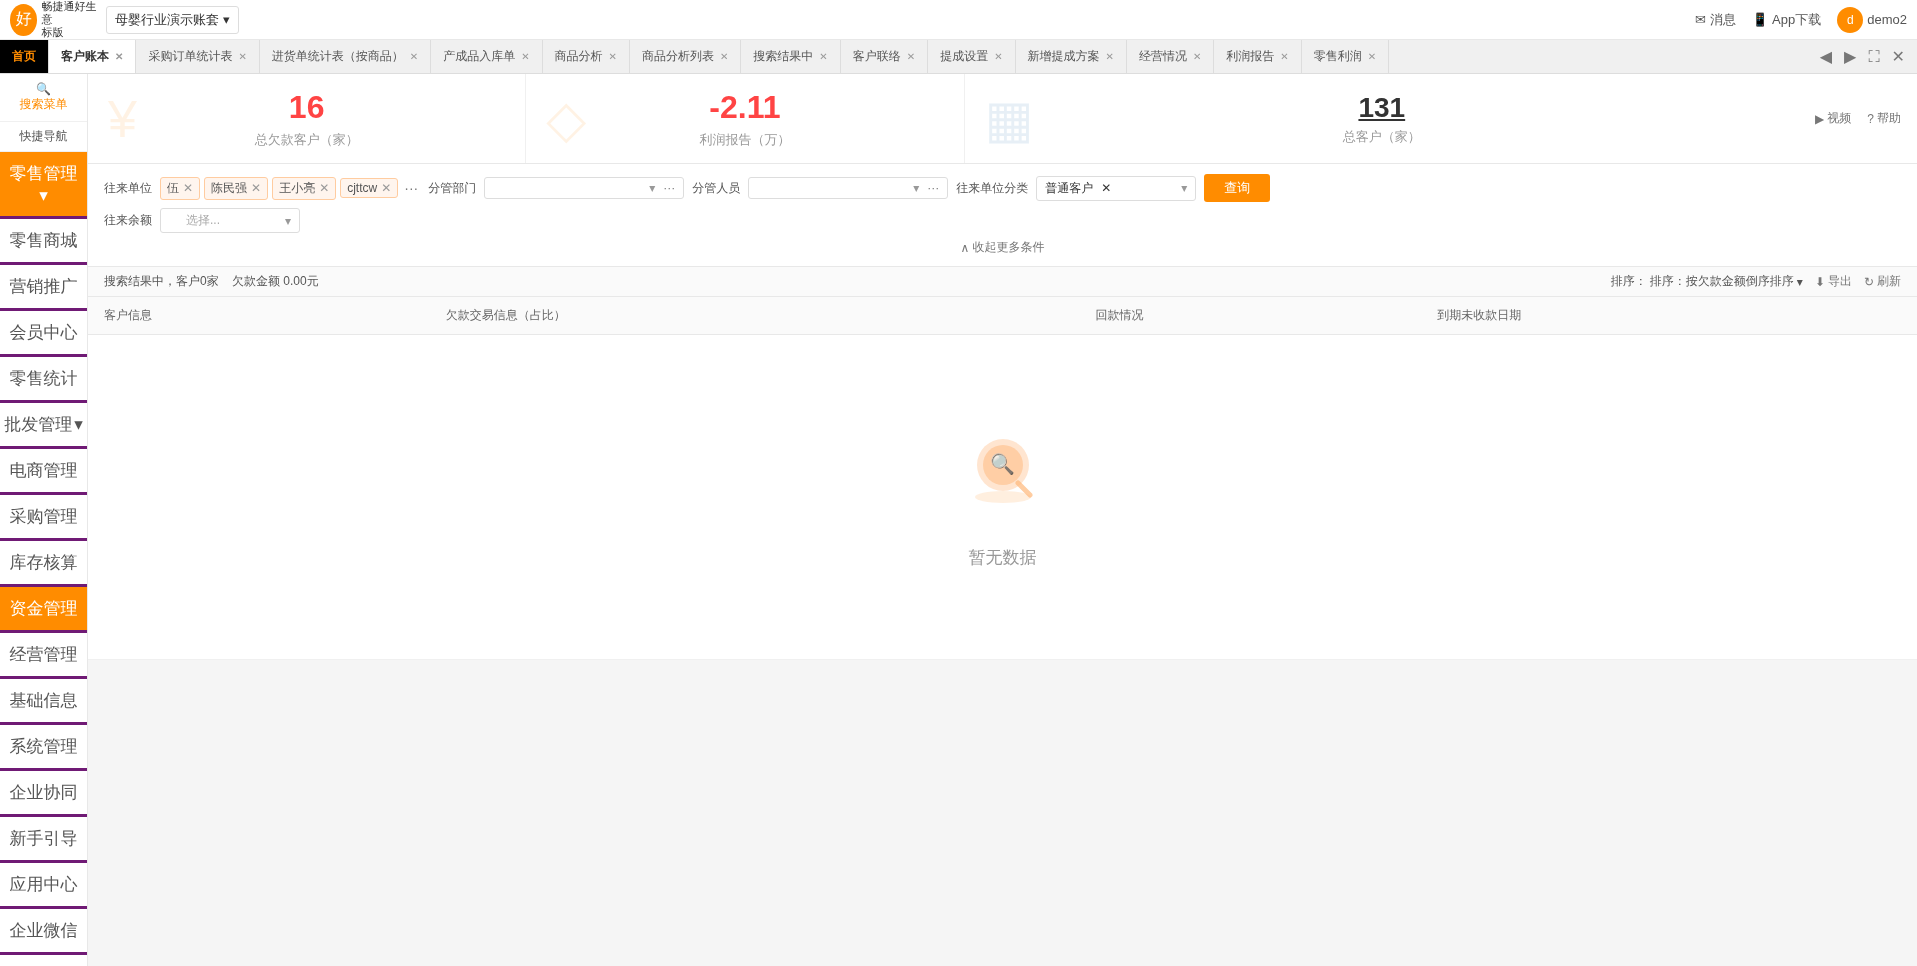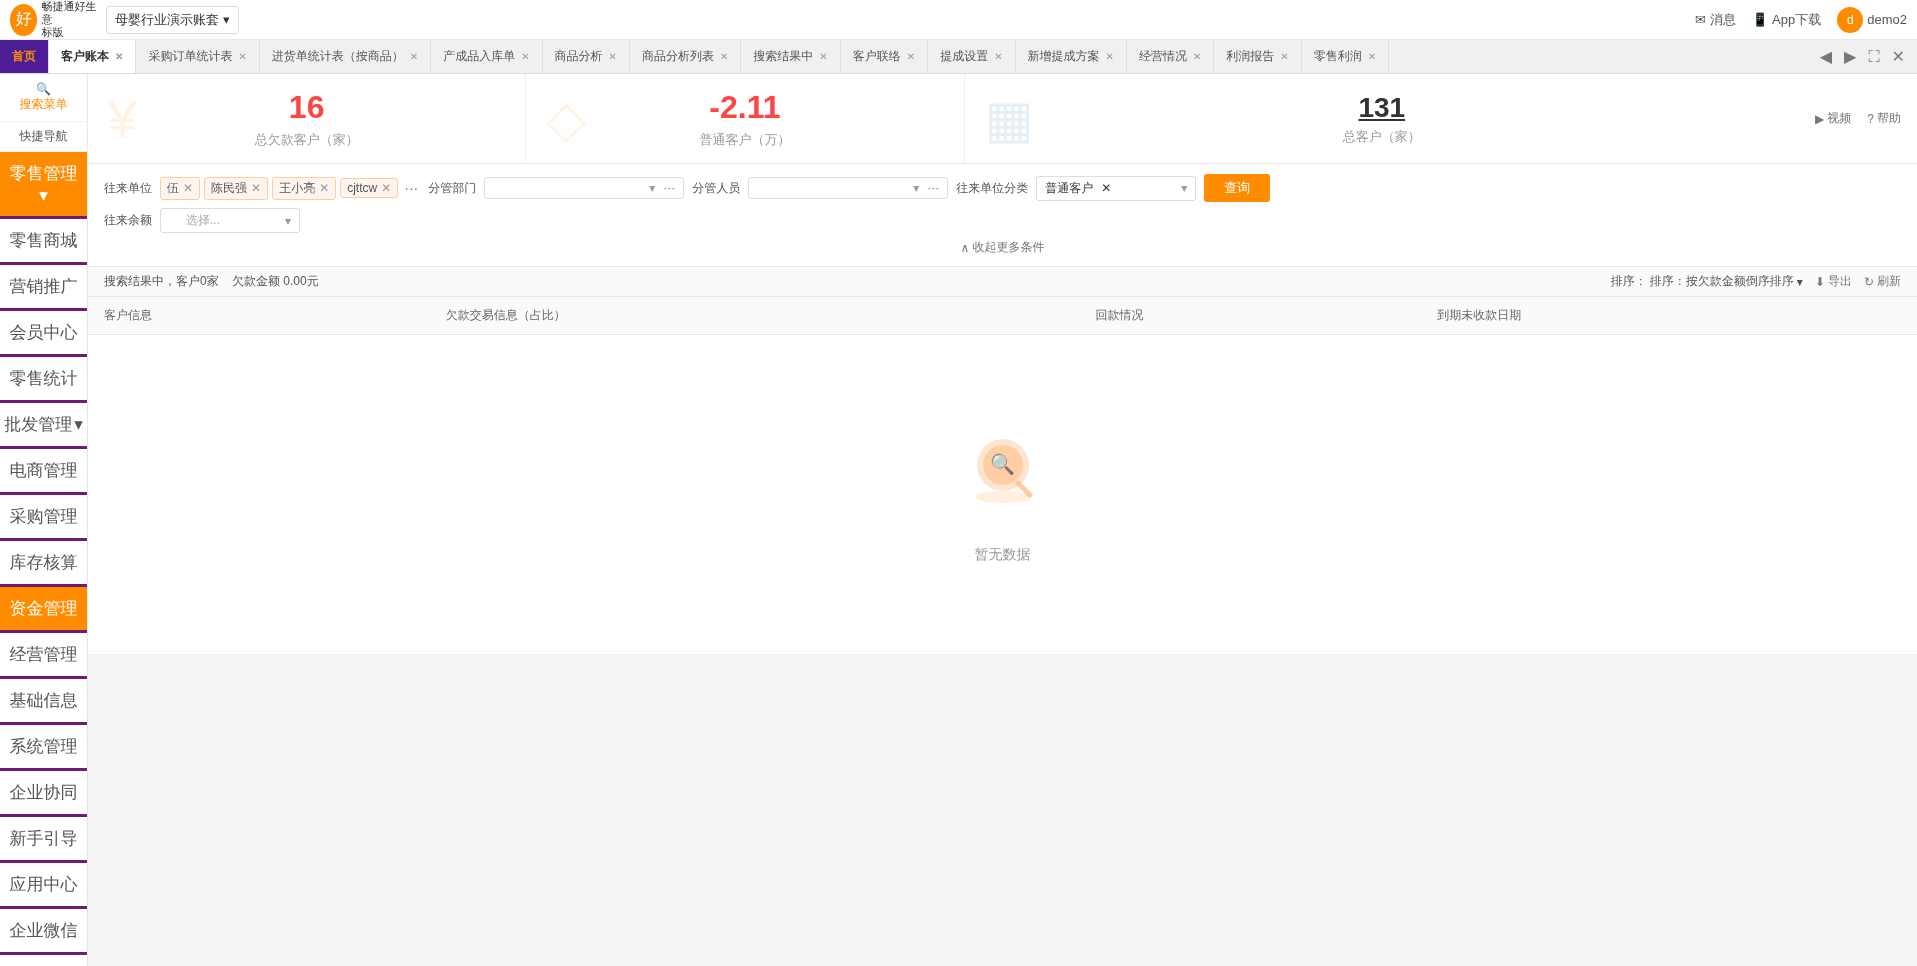--- a/index.html
+++ b/index.html
@@ -71,21 +71,21 @@
     .sort-select { display: flex; align-items: center; gap: 3px; cursor: pointer; }
 
     
     .data-table { background: #fff; width: 100%; border-collapse: collapse; }
     .data-table th { padding: 10px 16px; font-size: 12px; color: #666; font-weight: normal; border-bottom: 1px solid #e8e8e8; text-align: left; background: #fafafa; }
     .data-table td { padding: 10px 16px; font-size: 12px; color: #555; border-bottom: 1px solid #f0f0f0; }
 
     
     .empty-state { display: flex; flex-direction: column; align-items: center; justify-content: center; padding: 80px 0; }
     .empty-icon { font-size: 80px; color: #ffcca0; margin-bottom: 12px; }
-    .empty-text { font-size: 14px; color: #999; }
+    .empty-text { font-size: 17px; color: #999; }
 
     
     ::-webkit-scrollbar { width: 6px; height: 6px; }
     ::-webkit-scrollbar-track { background: #f1f1f1; }
     ::-webkit-scrollbar-thumb { background: #ccc; border-radius: 3px; }
 
     .dot-more { color: #999; font-size: 14px; cursor: pointer; padding: 0 2px; }
     .three-dots { cursor: pointer; color: #777; }
   </style>
 </head>
@@ -115,21 +115,21 @@
       <span>App下载</span>
     </div>
     <div class="top-bar-action">
       <div class="avatar">d</div>
       <span>demo2</span>
     </div>
   </div>
 </div>
 
 <div class="tab-bar">
-  <div class="tab-item" style="background:#4c1d95;color:#ff8c00;text-align:right;">
+  <div class="tab-item" style="background:#000000;color:#ff8c00;text-align:right;">
     <span>首页</span>
   </div>
   <div class="tab-item active" style="background:#fff;color:#333;font-weight:bold;">
     <span>客户账本</span>
     <span class="tab-close">✕</span>
   </div>
   <div class="tab-item">
     <span>采购订单统计表</span>
     <span class="tab-close">✕</span>
   </div>
@@ -257,21 +257,21 @@
 
     <div class="stats-header">
       <div class="stat-item">
         <div class="bg-icon" style="font-size:52px;color:#ff8c00;opacity:0.1;">¥</div>
         <div class="stat-number">16</div>
         <div class="stat-label">总欠款客户（家）</div>
       </div>
       <div class="stat-item">
         <div class="bg-icon" style="font-size:52px;color:#ff8c00;opacity:0.1;">◇</div>
         <div class="stat-number negative">-2.11</div>
-        <div class="stat-label">普通客户（万）</div>
+        <div class="stat-label">利润报告（万）</div>
       </div>
       <div class="stat-item" style="flex:2; border-right:none;">
         <div class="bg-icon" style="font-size:52px;color:#8ab4d4;opacity:0.2;">▦</div>
         <div class="stat-number black">131</div>
         <div class="stat-label">总客户（家）</div>
       </div>
       <div class="stat-right-actions">
         <span>
           <span>▶</span>
           <span>视频</span>

